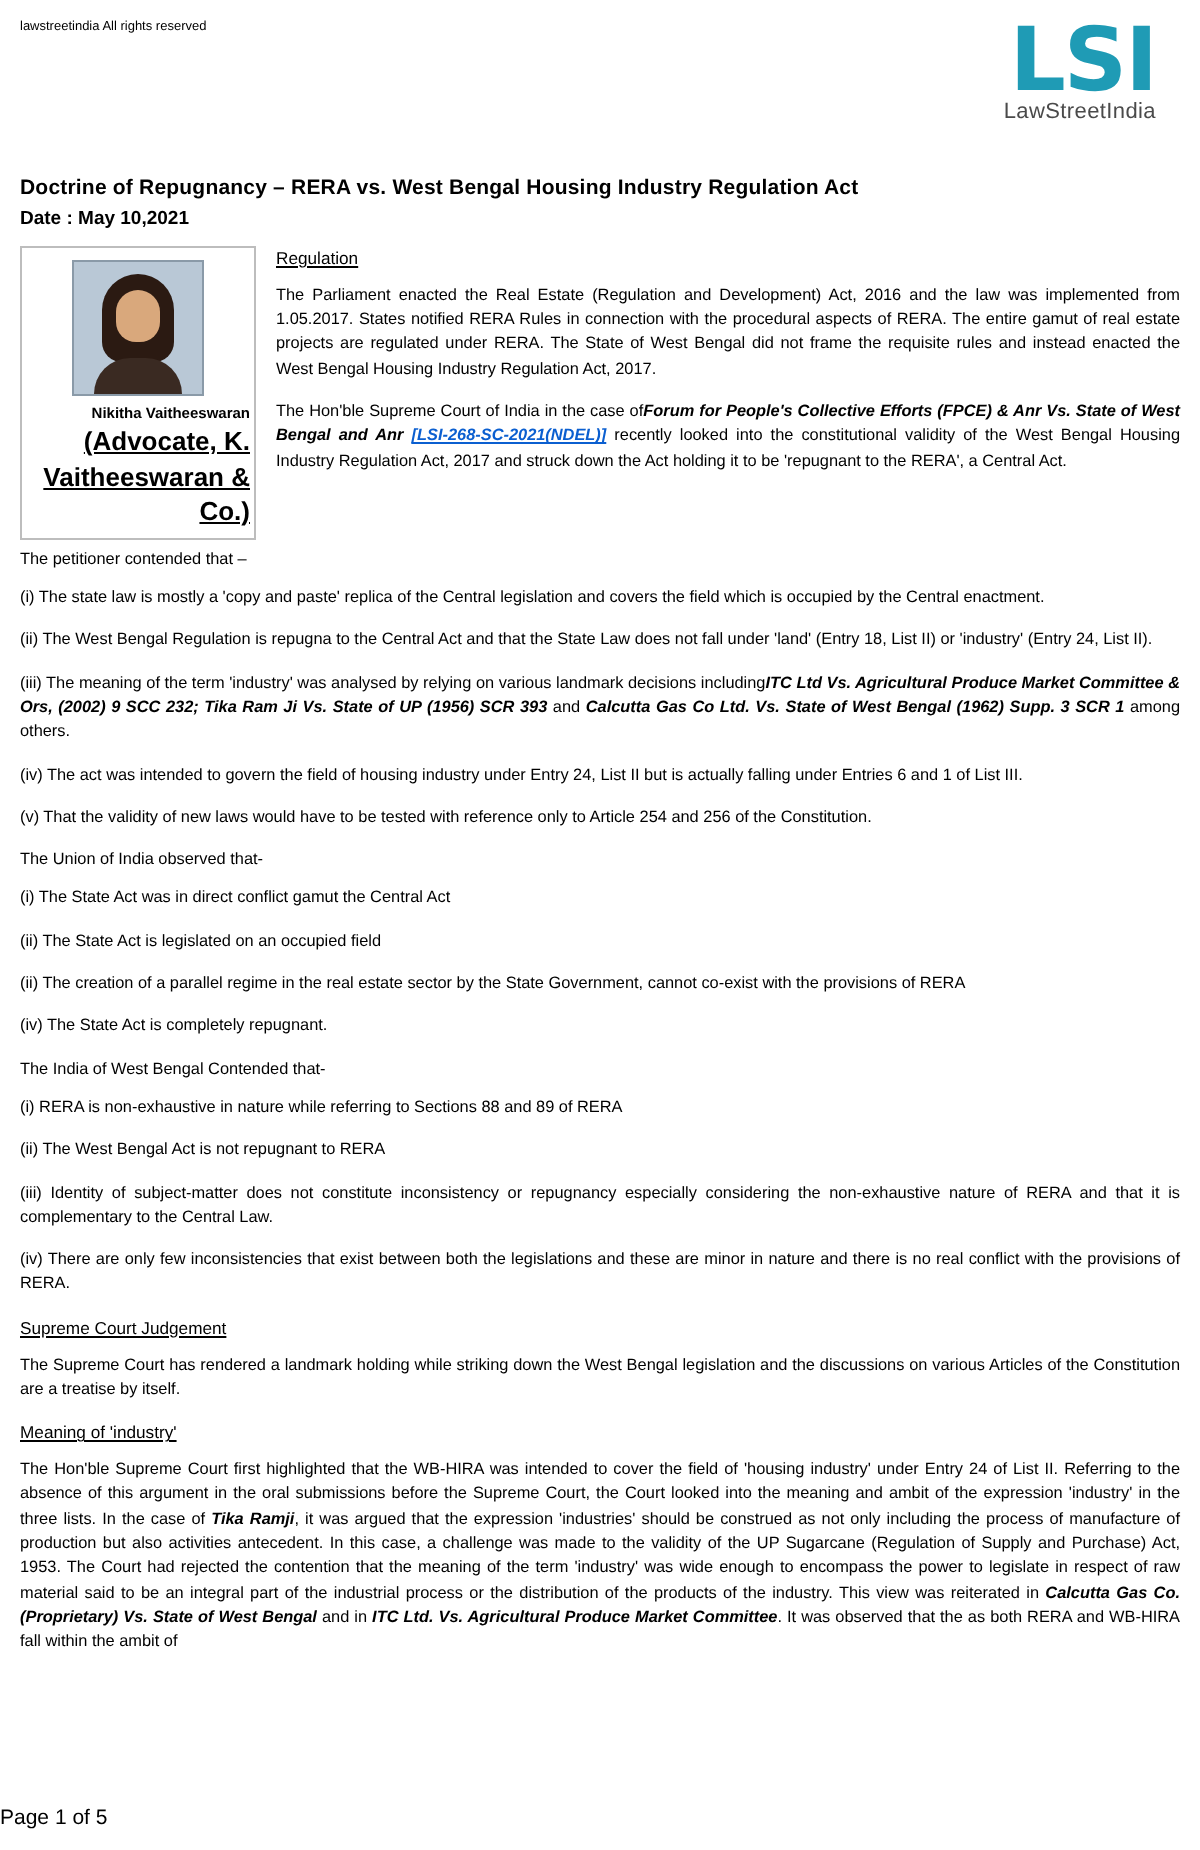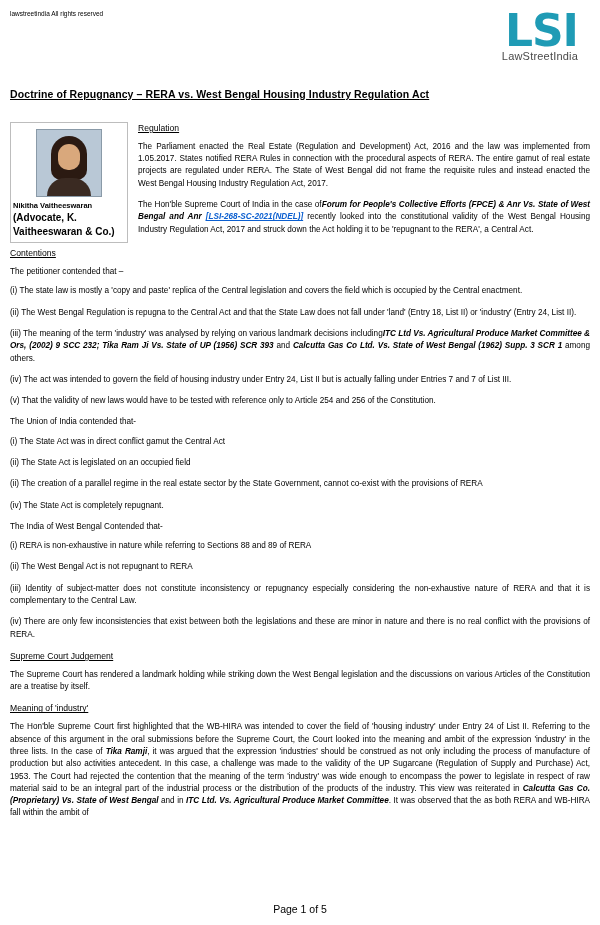--- a/index.html
+++ b/index.html
@@ -50,38 +50,37 @@
   .logo-sub {
     font-size: 11px;
     color: #4a4a4a;
     letter-spacing: 0.2px;
     margin-top: -2px;
   }
   .doc-title {
     font-size: 10.5px;
     font-weight: bold;
     margin-top: 10px;
-    margin-bottom: 22px;
+    margin-bottom: 4px;
     letter-spacing: 0.1px;
-    text-decoration: underline;
   }
   .doc-date {
     font-size: 9.5px;
     font-weight: bold;
     margin-bottom: 8px;
   }
   .author-block {
     float: left;
     width: 118px;
     border: 1px solid #bdbdbd;
     margin-right: 10px;
     margin-bottom: 4px;
     padding: 4px 2px 4px 2px;
     box-sizing: border-box;
-    text-align: left;
+    text-align: right;
   }
   .author-photo {
     width: 64px;
     height: 66px;
     margin: 2px auto 4px auto;
     background: linear-gradient(#c9d7e4, #9fb6c9);
     position: relative;
     overflow: hidden;
     border: 1px solid #8a9aa8;
   }
@@ -110,23 +109,24 @@
     width: 44px; height: 18px;
     background: #3a2a22;
     border-radius: 20px 20px 0 0;
   }
   .author-name {
     font-size: 7.5px;
     font-weight: bold;
     line-height: 1.35;
   }
   .author-role {
-    font-size: 10px;
+    font-size: 13px;
     font-weight: bold;
     line-height: 1.35;
+    text-decoration: underline;
   }
   .content {
     font-size: 8.2px;
     line-height: 1.5;
     text-align: justify;
   }
   .section-head {
     font-size: 8.6px;
     text-decoration: underline;
     margin: 0 0 6px 0;
@@ -140,68 +140,68 @@
   .link {
     color: #0b5fd0;
     font-weight: bold;
     font-style: italic;
   }
   .footer {
     position: absolute;
     left: 0;
     right: 0;
     bottom: 10px;
-    text-align: center;
+    text-align: left;
     font-size: 10.5px;
     color: #000;
   }
   .clear { clear: both; }
 </style>
 </head>
 <body>
 
 <div class="page">
 
   <div class="topbar">
     <div class="copyright">lawstreetindia All rights reserved</div>
     <div class="logo-wrap">
       <div class="logo-lsi">LSI</div>
       <div class="logo-sub">LawStreetIndia</div>
     </div>
   </div>
 
   <div class="doc-title">Doctrine of Repugnancy – RERA vs. West Bengal Housing Industry Regulation Act</div>
+  <div class="doc-date">Date : May 10,2021</div>
 
   <div class="author-block">
     <div class="author-photo">
       <div class="ph-bg"></div>
       <div class="ph-hair"></div>
       <div class="ph-face"></div>
       <div class="ph-body"></div>
     </div>
     <div class="author-name">Nikitha Vaitheeswaran</div>
     <div class="author-role">(Advocate, K. Vaitheeswaran &amp; Co.)</div>
   </div>
 
   <div class="content">
     <div class="section-head">Regulation</div>
     <p>The Parliament enacted the Real Estate (Regulation and Development) Act, 2016 and the law was implemented from 1.05.2017. States notified RERA Rules in connection with the procedural aspects of RERA. The entire gamut of real estate projects are regulated under RERA. The State of West Bengal did not frame the requisite rules and instead enacted the West Bengal Housing Industry Regulation Act, 2017.</p>
     <p><span>The Hon'ble Supreme Court of India in the case of</span><span class="bi">Forum for People's Collective Efforts (FPCE) &amp; Anr Vs. State of West Bengal and Anr</span> <a class="link" href="#">[LSI-268-SC-2021(NDEL)]</a><span> recently looked into the constitutional validity of the West Bengal Housing Industry Regulation Act, 2017 and struck down the Act holding it to be 'repugnant to the RERA', a Central Act.</span></p>
 
     <div class="clear"></div>
 
-    <div class="section-head">Contentions</div>
     <p class="tight">The petitioner contended that –</p>
     <p>(i)    The state law is mostly a 'copy and paste' replica of the Central legislation and covers the field which is occupied by the Central enactment.</p>
     <p>(ii)   The West Bengal Regulation is repugna to the Central Act and that the State Law does not fall under 'land' (Entry 18, List II) or 'industry' (Entry 24, List II).</p>
     <p><span>(iii)   The meaning of the term 'industry' was analysed by relying on various landmark decisions including</span><span class="bi">ITC Ltd Vs. Agricultural Produce Market Committee &amp; Ors, (2002) 9 SCC 232; Tika Ram Ji Vs. State of UP (1956) SCR 393</span><span> and </span><span class="bi">Calcutta Gas Co Ltd. Vs. State of West Bengal (1962) Supp. 3 SCR 1</span><span> among others.</span></p>
-    <p>(iv)   The act was intended to govern the field of housing industry under Entry 24, List II but is actually falling under Entries 7 and 7 of List III.</p>
+    <p>(iv)   The act was intended to govern the field of housing industry under Entry 24, List II but is actually falling under Entries 6 and 1 of List III.</p>
     <p>(v)    That the validity of new laws would have to be tested with reference only to Article 254 and 256 of the Constitution.</p>
 
-    <p class="tight">The Union of India contended that-</p>
+    <p class="tight">The Union of India observed that-</p>
     <p>(i)    The State Act was in direct conflict gamut the Central Act</p>
     <p>(ii)   The State Act is legislated on an occupied field</p>
     <p>(ii)   The creation of a parallel regime in the real estate sector by the State Government, cannot co-exist with the provisions of RERA</p>
     <p>(iv)   The State Act is completely repugnant.</p>
 
     <p class="tight">The India of West Bengal Contended that-</p>
     <p>(i)    RERA is non-exhaustive in nature while referring to Sections 88 and 89 of RERA</p>
     <p>(ii)   The West Bengal Act is not repugnant to RERA</p>
     <p>(iii)   Identity of subject-matter does not constitute inconsistency or repugnancy especially considering the non-exhaustive nature of RERA and that it is complementary to the Central Law.</p>
     <p>(iv) There are only few inconsistencies that exist between both the legislations and these are minor in nature and there is no real conflict with the provisions of RERA.</p>

